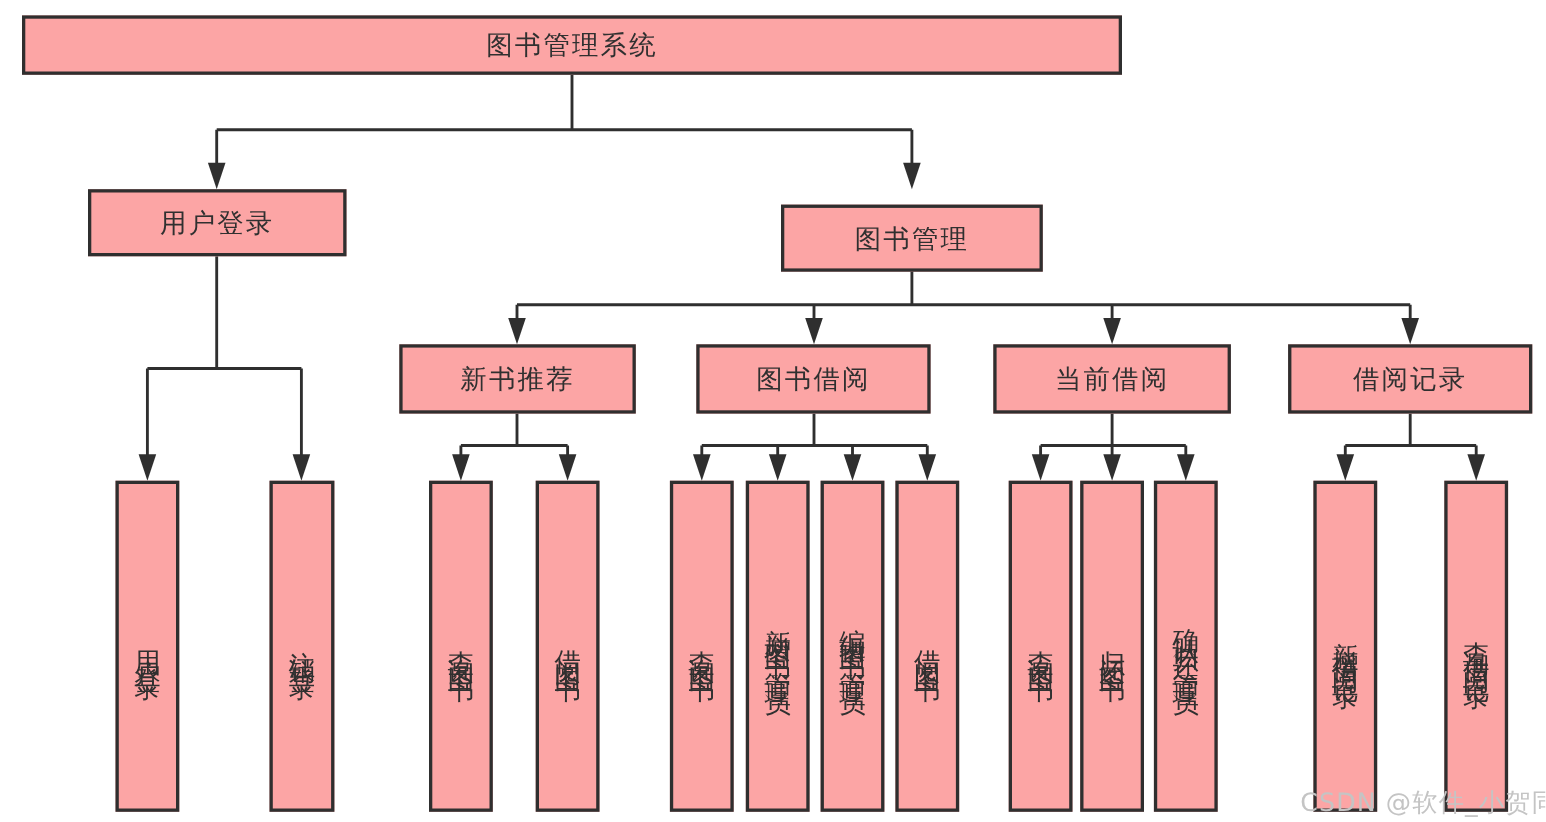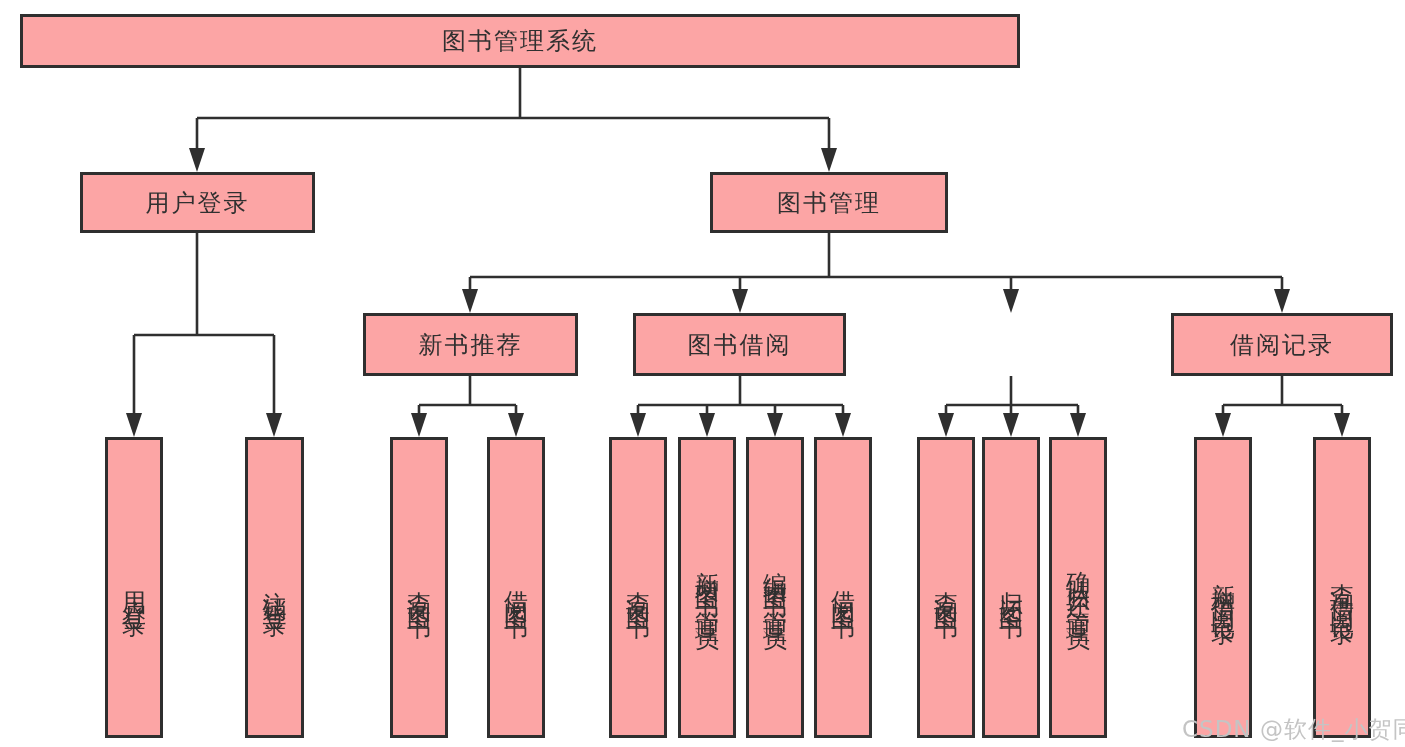--- a/index.html
+++ b/index.html
@@ -113,29 +113,32 @@
     </g>
   </svg>
 
   <div class="node" style="left:20px;top:14px;width:1000px;height:54px;">
     <span class="hlabel">图书管理系统</span>
   </div>
 
   <div class="node" style="left:80px;top:172px;width:235px;height:61px;">
     <span class="hlabel">用户登录</span>
   </div>
-  <div class="node" style="left:710px;top:172px;width:238px;height:61px;align-items:center;">
+  <div class="node" style="left:710px;top:186px;width:238px;height:61px;align-items:center;">
     <span class="hlabel">图书管理</span>
   </div>
 
   <div class="node" style="left:363px;top:313px;width:215px;height:63px;">
     <span class="hlabel">新书推荐</span>
   </div>
   <div class="node" style="left:633px;top:313px;width:213px;height:63px;">
     <span class="hlabel">图书借阅</span>
+  </div>
+  <div class="node" style="left:903px;top:313px;width:216px;height:63px;">
+    <span class="hlabel">当前借阅</span>
   </div>
   <div class="node" style="left:1171px;top:313px;width:222px;height:63px;">
     <span class="hlabel">借阅记录</span>
   </div>
 
   <div class="node vnode" style="left:105px;top:437px;width:58px;height:301px;">
     <span class="vlabel">用户登录</span>
   </div>
   <div class="node vnode" style="left:245px;top:437px;width:59px;height:301px;">
     <span class="vlabel">注销登录</span>

